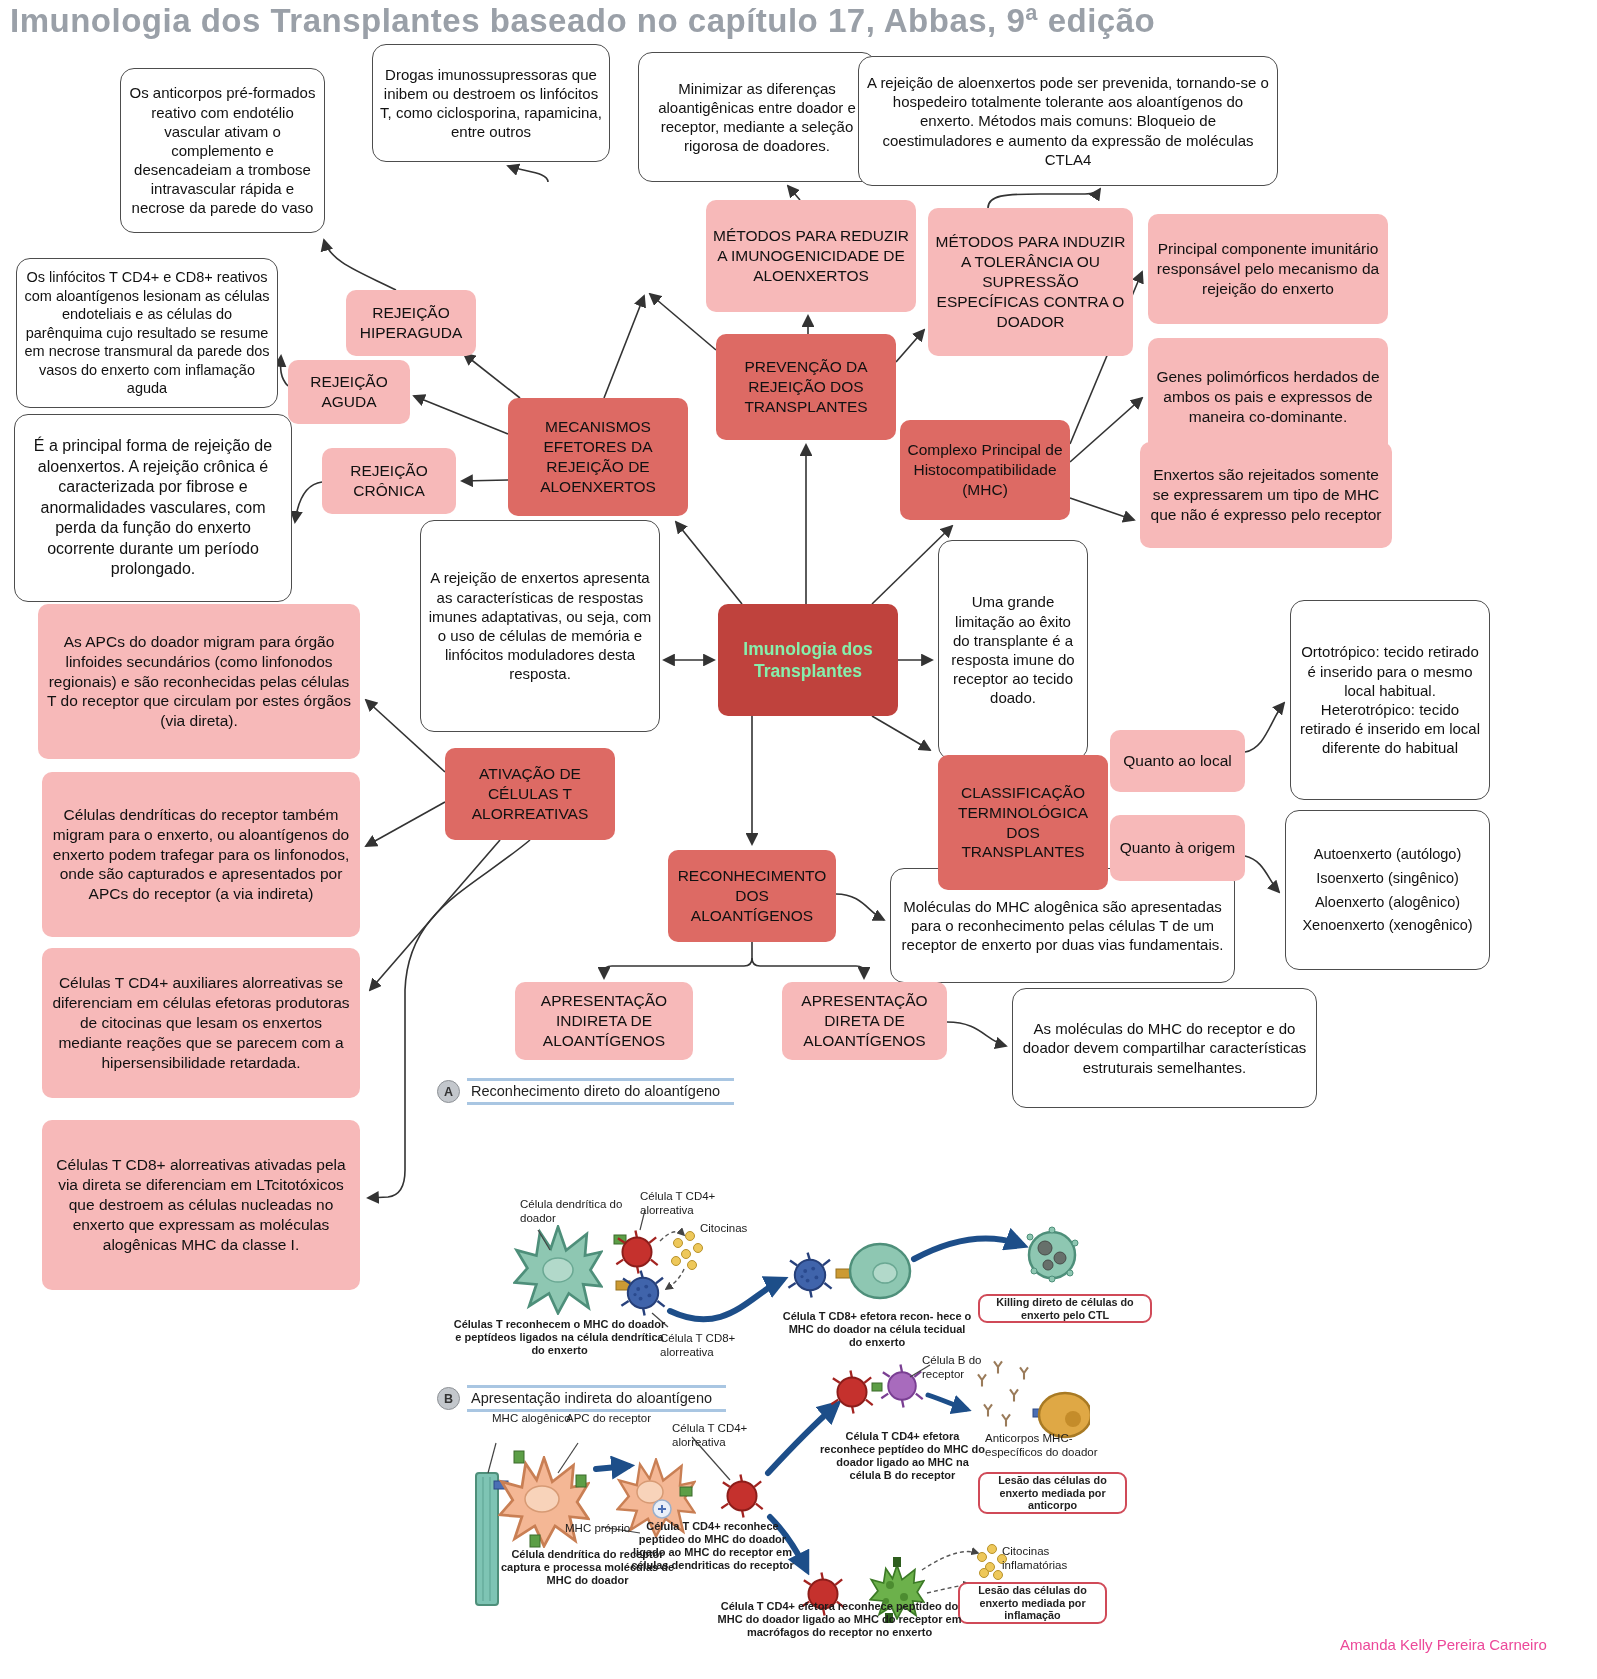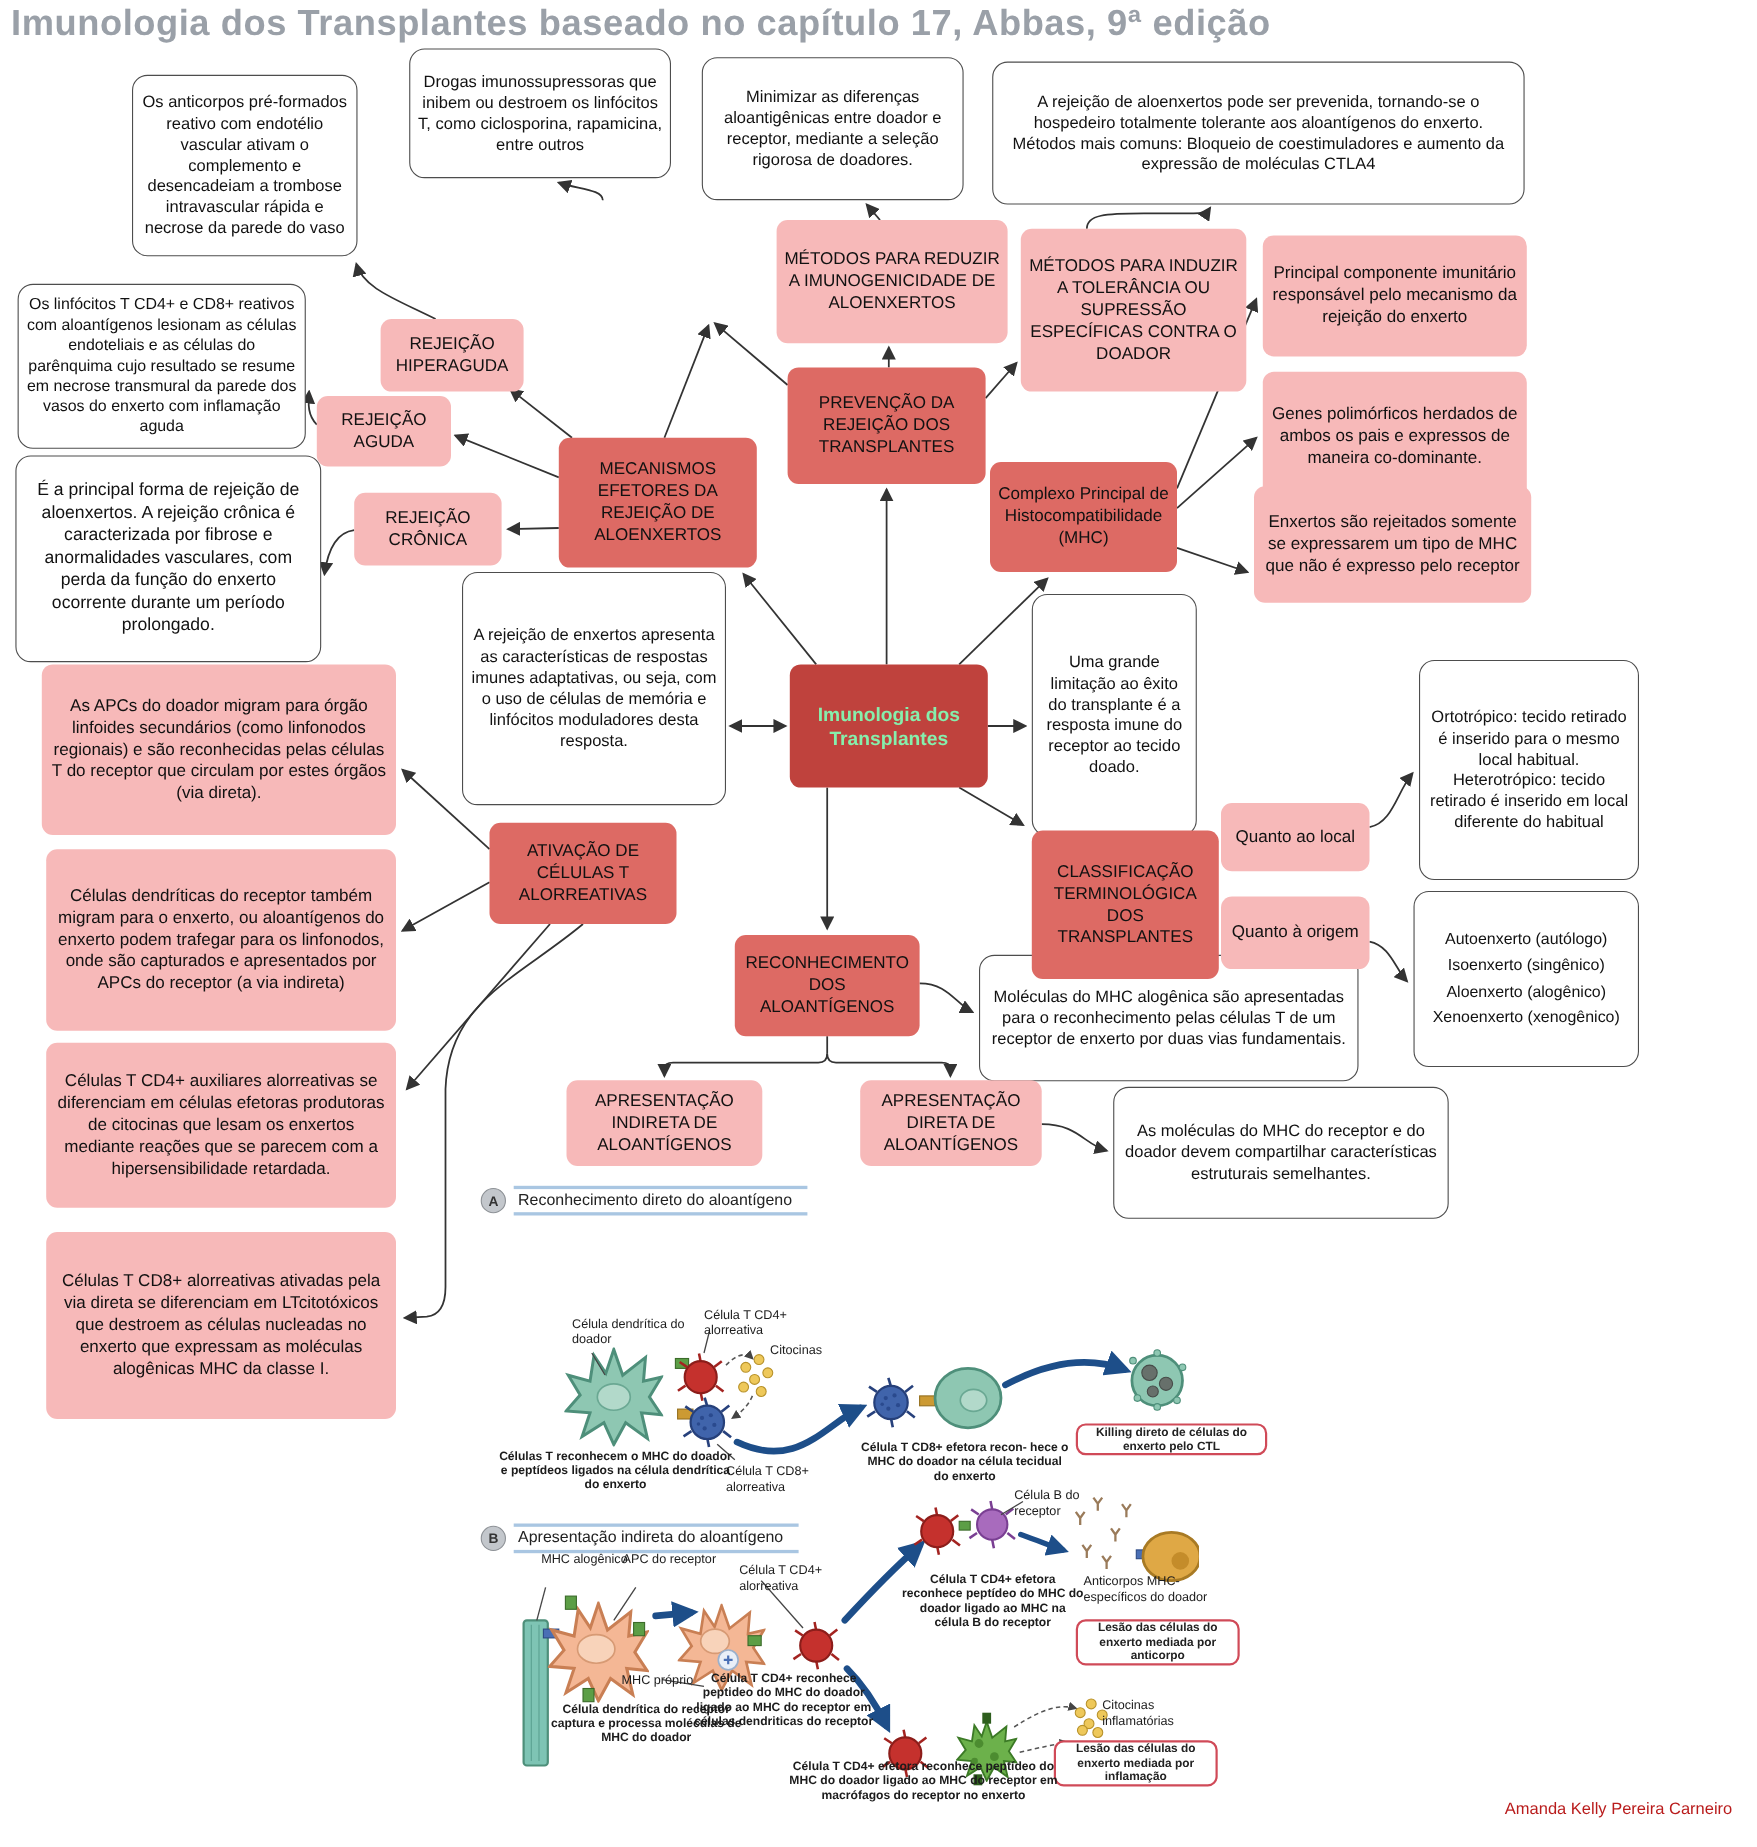--- a/index.html
+++ b/index.html
@@ -1,19 +1,19 @@
 <!DOCTYPE html>
 <html><head>
 <meta charset="utf-8">
 <style>
   html,body{margin:0;padding:0;background:#fff;font-family:"Liberation Sans","DejaVu Sans",sans-serif;}
   #canvas{position:relative;width:1597px;height:1679px;background:#fff;overflow:hidden;}
   #connectors,#figart{position:absolute;pointer-events:none;}
   .title{position:absolute;left:10px;top:2px;font-size:33px;font-weight:bold;color:#9aa0a8;letter-spacing:.5px;}
-  .credit{position:absolute;left:1340px;top:1636px;font-size:15px;color:#b91c1c;margin-left:28px;}
+  .credit{position:absolute;left:1340px;top:1636px;font-size:15px;color:#ec4899;}
   .box{position:absolute;display:flex;align-items:center;justify-content:center;text-align:center;
        font-size:15px;line-height:1.28;color:#111;padding:7px;box-sizing:border-box;border-radius:10px;}
   .white{background:#fff;border:1.8px solid #4d4d4d;border-radius:14px;}
   .pink{background:#f7b9b9;font-size:15.5px;}
   .red{background:#dd6a64;font-size:15.5px;}
   .center-node{background:#bf423d;color:#86efac;font-weight:bold;font-size:17.5px;}
   .col{flex-direction:column;gap:5px;font-size:14.5px;}
   .fig-label{position:absolute;font-size:11.5px;line-height:1.18;color:#1c1c1c;}
   .fig-cap{font-weight:bold;text-align:center;font-size:11px;}
   .fig-redbox{position:absolute;background:#fff;border:2px solid #d04a58;border-radius:9px;
@@ -75,21 +75,21 @@
     <path class="c" d="M 445 802 L 366 846" marker-end="url(#ah)"></path>
     <path class="c" d="M 500 840 L 370 990" marker-end="url(#ah)"></path>
     <path class="c" d="M 530 840 C 470 890 408 910 405 990 L 405 1170 Q 405 1195 388 1197 L 368 1198" marker-end="url(#ah)"></path>
   </svg>
 
   <div class="title">Imunologia dos Transplantes baseado no capítulo 17, Abbas, 9ª edição</div>
 
   <div class="box white" style="left:120px;top:68px;width:205px;height:165px">Os anticorpos pré-formados reativo com endotélio vascular ativam o complemento e desencadeiam a trombose intravascular rápida e necrose da parede do vaso</div>
   <div class="box white" style="left:372px;top:44px;width:238px;height:118px">Drogas imunossupressoras que inibem ou destroem os linfócitos  T, como ciclosporina, rapamicina, entre outros</div>
   <div class="box white" style="left:638px;top:52px;width:238px;height:130px">Minimizar as  diferenças aloantigênicas entre doador e receptor, mediante a seleção rigorosa de doadores.</div>
-  <div class="box white" style="left:902px;top:56px;width:484px;height:130px">A rejeição de aloenxertos pode ser prevenida, tornando-se o hospedeiro totalmente tolerante aos aloantígenos  do enxerto. Métodos mais comuns: Bloqueio de coestimuladores e aumento da expressão de moléculas CTLA4</div>
+  <div class="box white" style="left:858px;top:56px;width:420px;height:130px">A rejeição de aloenxertos pode ser prevenida, tornando-se o hospedeiro totalmente tolerante aos aloantígenos  do enxerto. Métodos mais comuns: Bloqueio de coestimuladores e aumento da expressão de moléculas CTLA4</div>
   <div class="box white" style="left:16px;top:258px;width:262px;height:150px;font-size:14.5px">Os linfócitos T CD4+ e CD8+ reativos com aloantígenos lesionam as células endoteliais e as células do parênquima  cujo resultado se resume em necrose transmural da parede dos vasos do enxerto com  inflamação aguda</div>
   <div class="box white" style="left:14px;top:414px;width:278px;height:188px;font-size:16px">É a principal forma de rejeição de  aloenxertos. A rejeição crônica é caracterizada  por fibrose e anormalidades vasculares, com  perda da função do enxerto ocorrente durante  um período prolongado.</div>
   <div class="box white" style="left:420px;top:520px;width:240px;height:212px">A rejeição de enxertos apresenta  as características de respostas imunes adaptativas, ou seja, com o uso de células  de memória e linfócitos moduladores desta resposta.</div>
   <div class="box white" style="left:938px;top:540px;width:150px;height:220px">Uma grande limitação ao êxito do transplante é a resposta imune do receptor ao tecido doado.</div>
   <div class="box white" style="left:1290px;top:600px;width:200px;height:200px">Ortotrópico: tecido retirado é inserido para o mesmo local habitual. Heterotrópico: tecido retirado é  inserido em local diferente do habitual</div>
   <div class="box white col" style="left:1285px;top:810px;width:205px;height:160px">
     <div>Autoenxerto (autólogo)</div>
     <div>Isoenxerto (singênico)</div>
     <div>Aloenxerto (alogênico)</div>
     <div>Xenoenxerto (xenogênico)</div>

